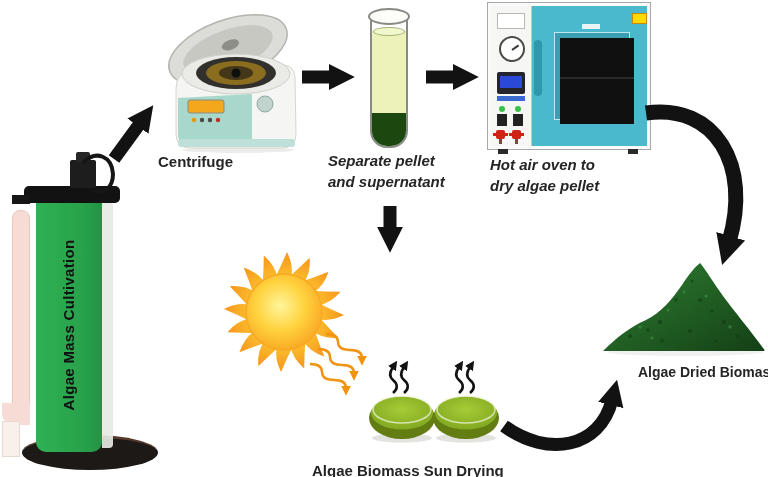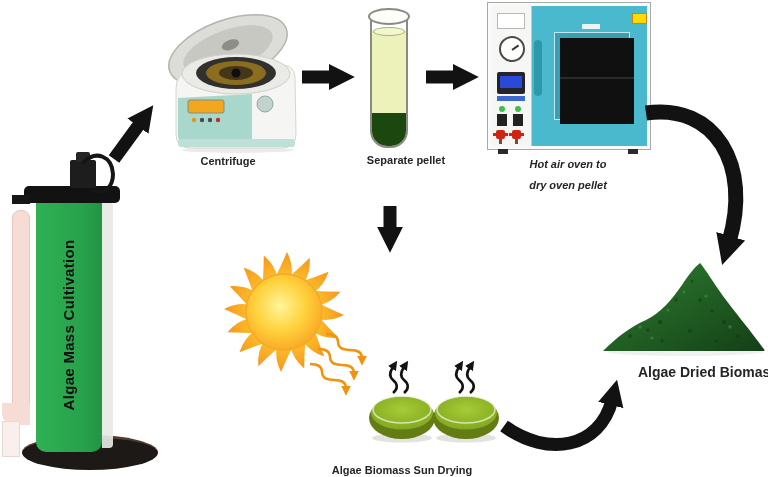--- a/index.html
+++ b/index.html
@@ -1,19 +1,19 @@
 <!DOCTYPE html>
 <html><head>
 <meta charset="utf-8">
 <style>
   html,body{margin:0;padding:0;background:#fff;}
   #canvas{position:relative;width:768px;height:477px;background:#ffffff;overflow:hidden;
           font-family:"Liberation Sans",sans-serif;}
-  .lbl{position:absolute;font-weight:600;font-size:11px;line-height:21px;color:#252525;
-       text-align:center;z-index:30;}
+  .lbl{position:absolute;font-weight:600;font-size:15px;line-height:21px;color:#252525;
+       text-align:left;z-index:30;}
   .nowrap{white-space:nowrap;}
 
   
   .reactor{position:absolute;left:0;top:145px;width:172px;height:332px;z-index:10;}
   .reactor div{position:absolute;}
   .rx-pipe{left:12px;top:65px;width:16px;height:202px;background:#f6dcd4;border:1px solid #eac6bc;border-radius:8px;}
   .rx-elbow{left:2px;top:258px;width:28px;height:22px;background:#f6dcd4;border-radius:0 0 0 12px;}
   .rx-stub{left:2px;top:276px;width:16px;height:34px;background:#f9efeb;border:1px solid #e8d8d2;}
   .rx-base{left:22px;top:290px;width:136px;height:32px;background:#1c1917;border-radius:50%;border-top:3px solid #54392c;}
   .rx-body{left:36px;top:55px;width:66px;height:252px;background:linear-gradient(90deg,#2fb154,#28a24b 70%,#239344);
@@ -262,26 +262,27 @@
           <circle cx="730" cy="327" r="1.8"></circle>
           <circle cx="652" cy="338" r="1.6"></circle>
       </g>
     </g>
   </svg>
 
   <div class="lbl" style="left:158px;top:151px;width:140px;">
     <div>Centrifuge</div>
   </div>
 
-  <div class="lbl" style="left:328px;top:150px;width:156px;">
+  <div class="lbl" style="left:328px;top:150px;width:156px;font-style:italic;">
     <div>Separate pellet</div>
+    <div>and supernatant</div>
   </div>
 
   <div class="lbl" style="left:490px;top:154px;width:156px;font-style:italic;">
     <div>Hot air oven to</div>
-    <div>dry oven pellet</div>
+    <div>dry algae pellet</div>
   </div>
 
   <div class="lbl nowrap" style="left:312px;top:444px;width:180px;margin-top:16px;">Algae Biomass Sun Drying</div>
 
   <div class="lbl nowrap" style="left:638px;top:362px;width:130px;font-size:14px;text-align:left;">Algae Dried Biomass</div>
 
 </div>
 
 </body></html>

